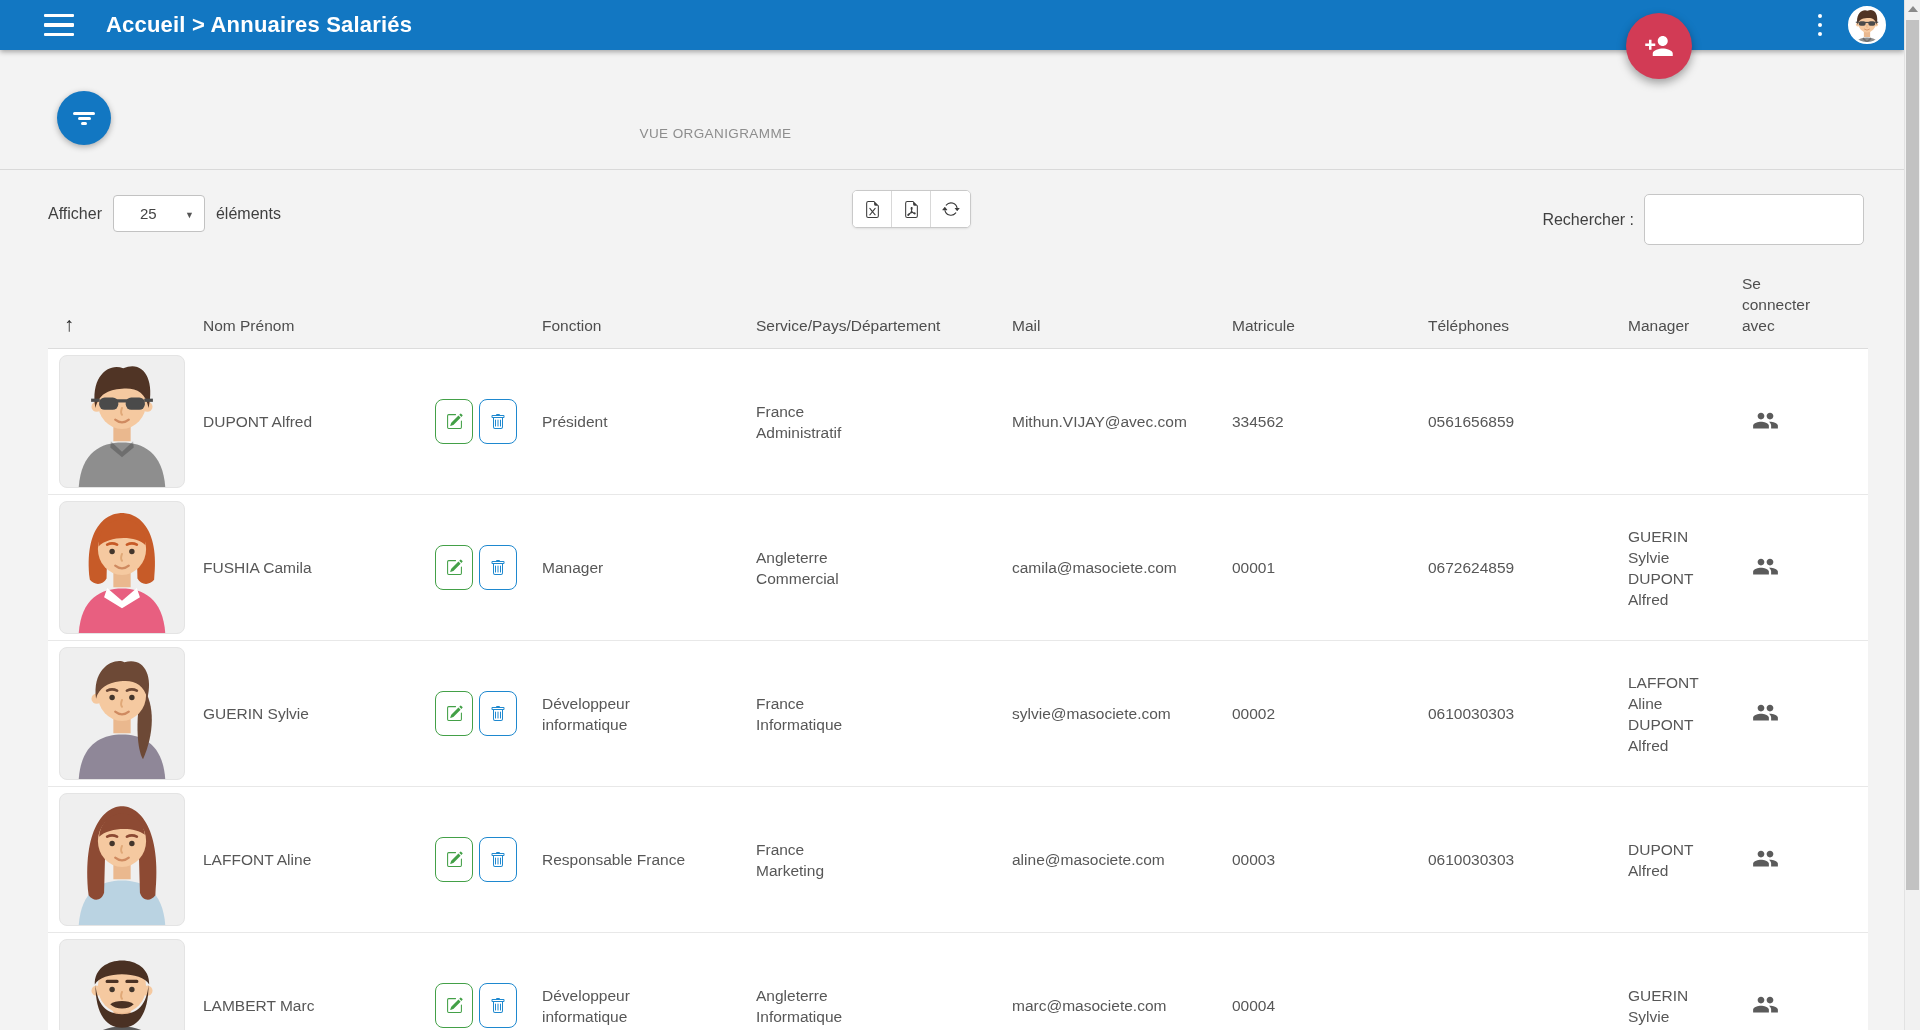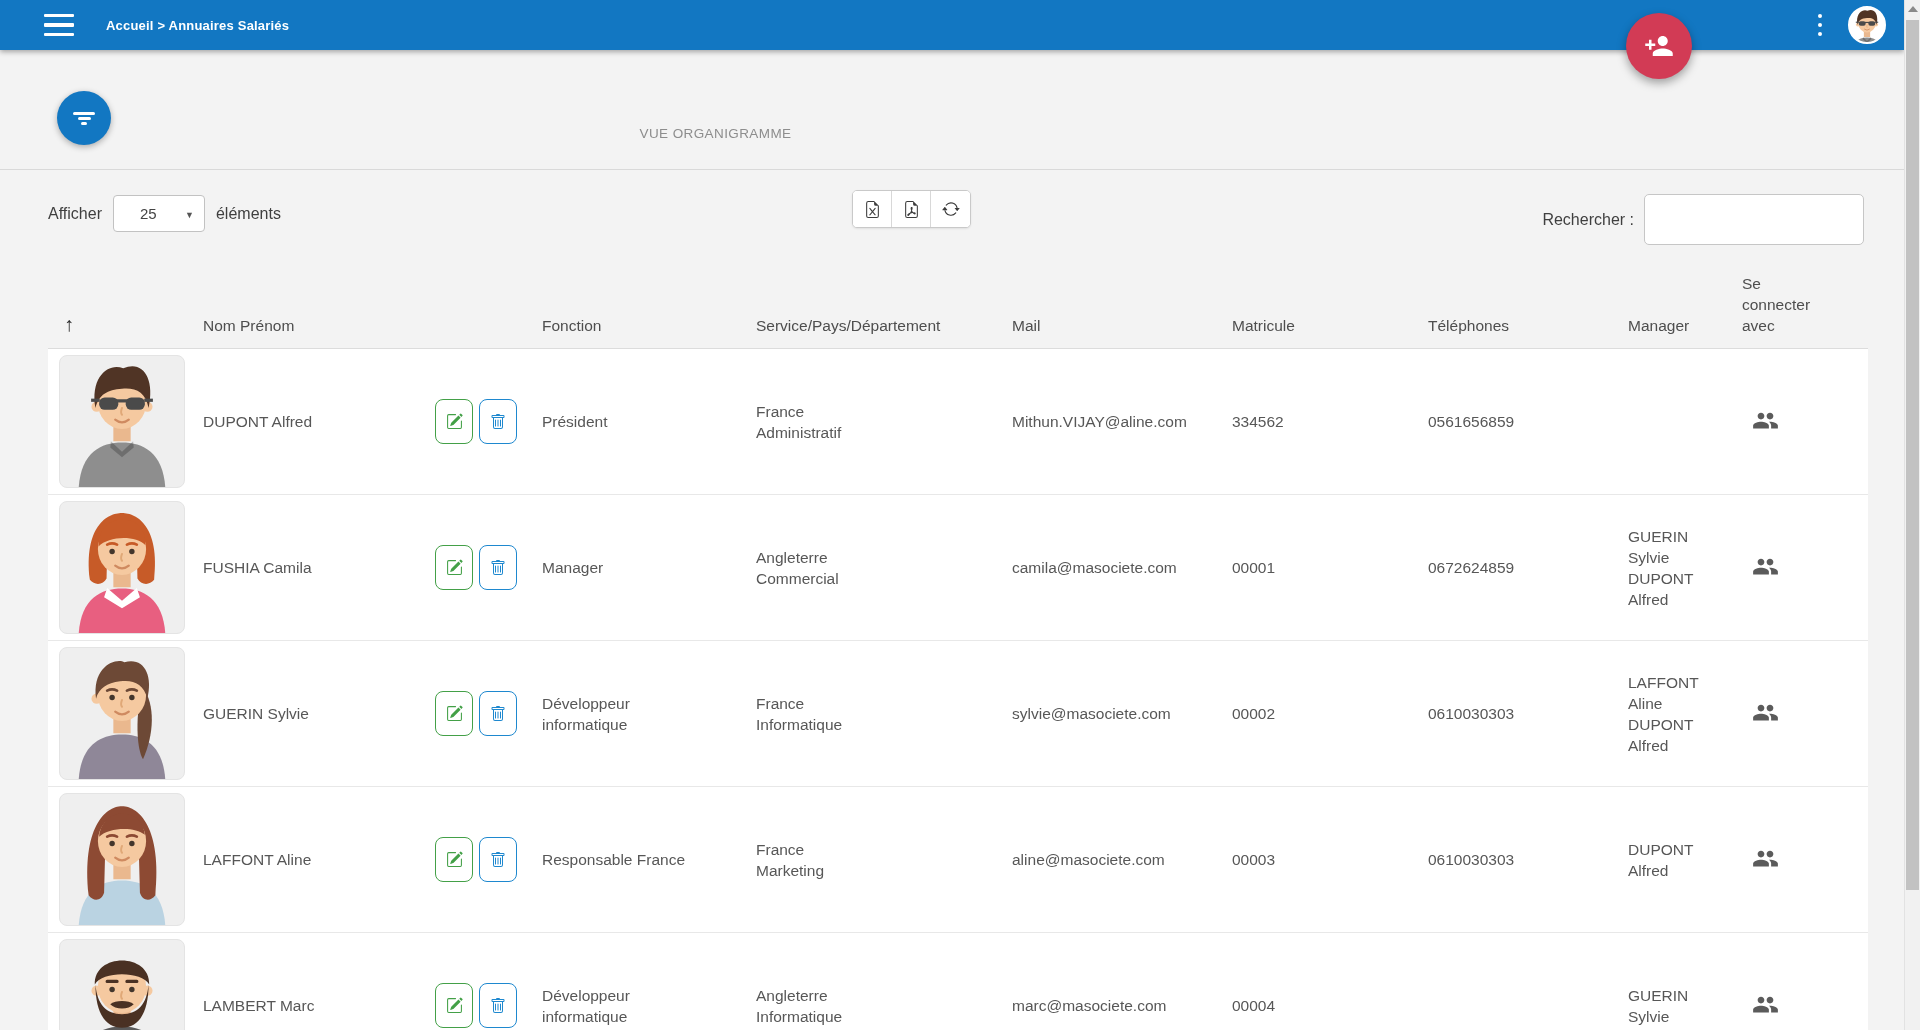--- a/index.html
+++ b/index.html
@@ -7,21 +7,21 @@
   body { font-family:"Liberation Sans", sans-serif; background:#f3f3f3; }
   .screen { position:relative; width:1920px; height:1030px; overflow:hidden; background:#f3f3f3; }
   .main { position:absolute; left:0; top:0; width:1904px; height:1030px; }
 
   
   .appbar { position:relative; height:50px; background:var(--accent,#1277c2);
             display:flex; align-items:center; box-shadow:0 2px 5px rgba(0,0,0,.32); z-index:20; }
   .hamburger { width:30px; height:22px; margin-left:44px; background:none; border:none; cursor:pointer;
                display:flex; flex-direction:column; justify-content:space-between; }
   .hamburger span { display:block; height:3.2px; background:#fff; border-radius:1px; }
-  .breadcrumb { color:#fff; font-size:13px; font-weight:bold; margin-left:32px; letter-spacing:.2px; }
+  .breadcrumb { color:#fff; font-size:22px; font-weight:bold; margin-left:32px; letter-spacing:.2px; }
   .appbar-right { position:absolute; right:18px; top:0; height:50px; display:flex; align-items:center; gap:18px; }
   .dots-btn { background:none; border:none; cursor:pointer; width:20px; height:34px;
               display:flex; flex-direction:column; align-items:center; justify-content:center; gap:4.5px; }
   .dots-btn i { width:4.5px; height:4.5px; border-radius:50%; background:#fff; }
   .mini-avatar { width:38px; height:38px; border-radius:50%; background:#fff; overflow:hidden;
                  border:2px solid #fff; cursor:pointer; }
   .fab { position:absolute; left:1626px; top:13px; width:66px; height:66px; border-radius:50%;
          background:var(--fabred,#d23b55); border:none; cursor:pointer; z-index:30;
          display:flex; align-items:center; justify-content:center; box-shadow:0 4px 10px rgba(0,0,0,.35); }
 
@@ -234,21 +234,21 @@
               </button>
               <button class="action-btn del">
                 <svg width="16" height="16" viewBox="0 0 16 16" fill="currentColor">
                   <path d="M5.5 5.5A.5.5 0 0 1 6 6v6a.5.5 0 0 1-1 0V6a.5.5 0 0 1 .5-.5zm2.5 0a.5.5 0 0 1 .5.5v6a.5.5 0 0 1-1 0V6a.5.5 0 0 1 .5-.5zm3 .5a.5.5 0 0 0-1 0v6a.5.5 0 0 0 1 0V6z"></path>
                   <path d="M14.5 3a1 1 0 0 1-1 1H13v9a2 2 0 0 1-2 2H5a2 2 0 0 1-2-2V4h-.5a1 1 0 0 1-1-1V2a1 1 0 0 1 1-1H6a1 1 0 0 1 1-1h2a1 1 0 0 1 1 1h3.5a1 1 0 0 1 1 1v1zM4.118 4 4 4.059V13a1 1 0 0 0 1 1h6a1 1 0 0 0 1-1V4.059L11.882 4H4.118zM2.5 3h11V2h-11v1z"></path>
                 </svg>
               </button>
             </div>
             <div class="td c3">Président</div>
             <div class="td c4">France Administratif</div>
-            <div class="td c5">Mithun.VIJAY@aline.com</div>
+            <div class="td c5">Mithun.VIJAY@avec.com</div>
             <div class="td c6">334562</div>
             <div class="td c7">0561656859</div>
             <div class="td c8"></div>
             <div class="td c9"><button class="connect-btn"><span style="display: flex;">
                   <svg width="27" height="27" viewBox="0 0 24 24" fill="#5b5b5b">
                     <path d="M16 11c1.66 0 2.99-1.34 2.99-3S17.66 5 16 5c-1.66 0-3 1.34-3 3s1.34 3 3 3zm-8 0c1.66 0 2.99-1.34 2.99-3S9.66 5 8 5C6.34 5 5 6.34 5 8s1.34 3 3 3zm0 2c-2.33 0-7 1.17-7 3.5V19h14v-2.5c0-2.33-4.67-3.5-7-3.5zm8 0c-.29 0-.62.02-.97.05 1.16.84 1.97 1.97 1.97 3.45V19h6v-2.5c0-2.33-4.67-3.5-7-3.5z"></path>
                   </svg>
                 </span></button></div>
           </div>
           <div class="trow">

